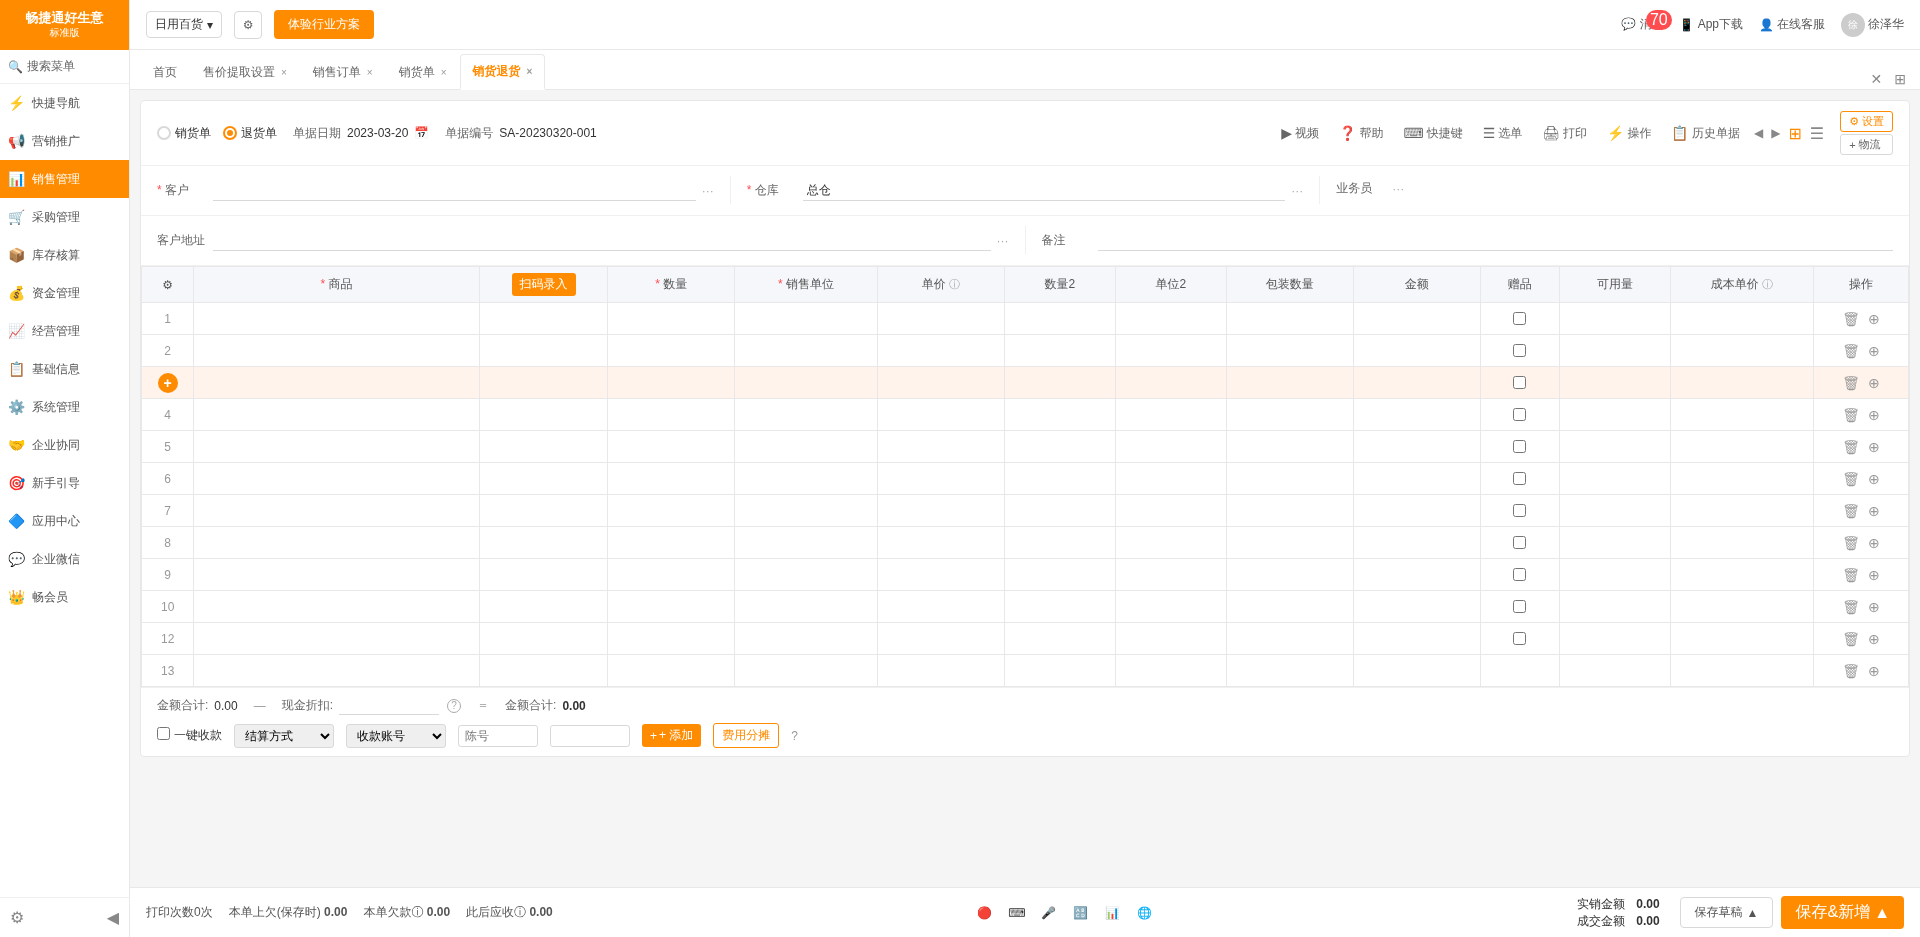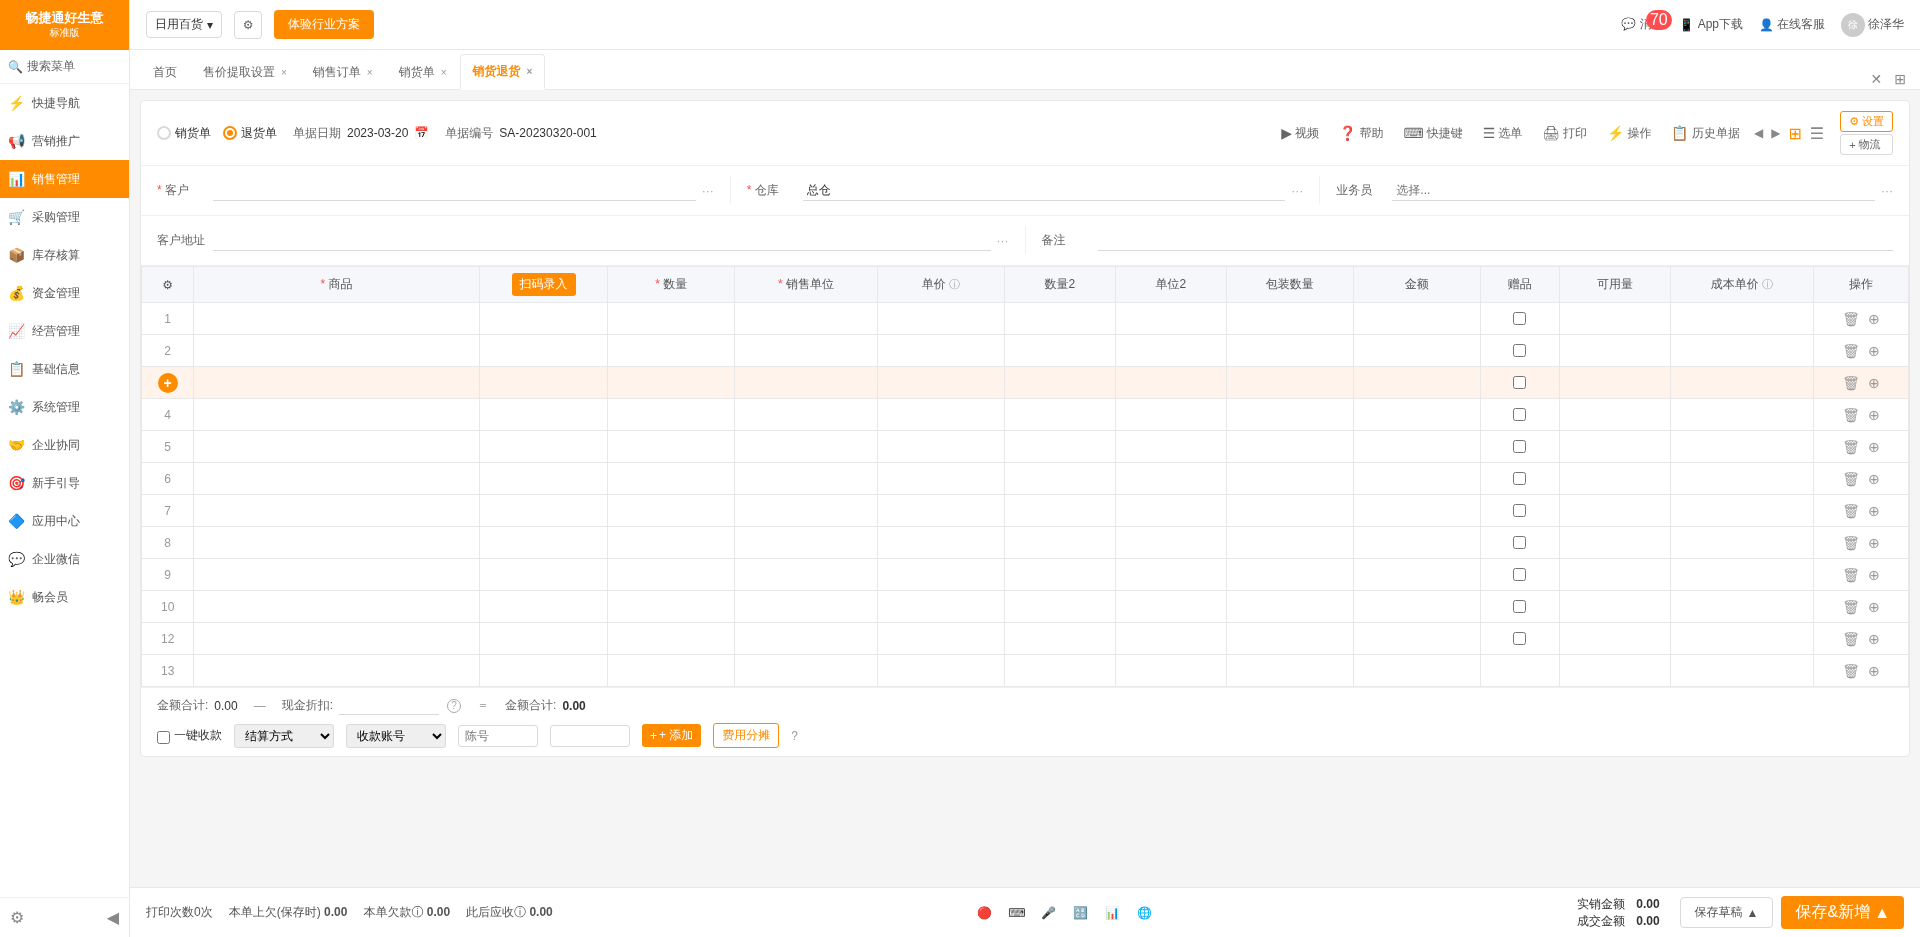--- a/index.html
+++ b/index.html
@@ -102,21 +102,21 @@
 
     
     .bottom-form { padding: 8px 16px; border-top: 1px solid #f0f0f0; }
     .bottom-row { display: flex; align-items: center; gap: 16px; flex-wrap: wrap; }
     .calc-field { display: flex; align-items: center; gap: 6px; font-size: 12px; }
     .calc-field label { color: #666; }
     .calc-input { border: none; border-bottom: 1px solid #d9d9d9; width: 100px; padding: 2px 4px; font-size: 12px; outline: none; }
     .result-value { color: #333; font-weight: bold; }
 
     .bottom-row2 { display: flex; align-items: center; gap: 12px; padding-top: 8px; flex-wrap: wrap; }
-    .payment-checkbox { display: flex; align-items: flex-end; gap: 4px; font-size: 12px; cursor: pointer; }
+    .payment-checkbox { display: flex; align-items: flex-start; gap: 4px; font-size: 12px; cursor: pointer; }
     .payment-select { border: 1px solid #d9d9d9; border-radius: 3px; padding: 3px 6px; font-size: 12px; width: 100px; }
     .payment-input { border: 1px solid #d9d9d9; border-radius: 3px; padding: 3px 6px; font-size: 12px; width: 80px; }
     .add-btn { background: #ff8c00; color: #fff; border: none; border-radius: 3px; padding: 3px 8px; cursor: pointer; font-size: 12px; display: flex; align-items: center; gap: 2px; }
     .feefen-btn { border: 1px solid #ff8c00; color: #ff8c00; border-radius: 3px; padding: 3px 8px; cursor: pointer; font-size: 12px; background: #fff; }
     .help-icon { color: #999; cursor: pointer; font-size: 12px; }
 
     
     .footer-bar { height: 50px; background: #fff; border-top: 1px solid #e8e8e8; display: flex; align-items: center; justify-content: space-between; padding: 0 16px; }
     .footer-left { display: flex; align-items: center; gap: 16px; font-size: 12px; color: #555; }
     .footer-center { display: flex; align-items: center; gap: 8px; }
@@ -357,21 +357,20 @@
           </div>
           <div class="field-divider"></div>
           <div class="field-group">
             <label class="field-label required">仓库</label>
             <input type="text" class="field-input" value="总仓" style="">
             <span class="field-dots">···</span>
           </div>
           <div class="field-divider"></div>
           <div class="field-group">
             <label class="field-label">业务员</label>
-            <input type="text" class="field-input" placeholder="选择..." style="">
             <span class="field-dots">···</span>
           </div>
         </div>
 
         <div class="form-fields">
           <div class="field-group">
             <label class="field-label">客户地址</label>
             <input type="text" class="field-input" placeholder="" style="">
             <span class="field-dots">···</span>
           </div>

